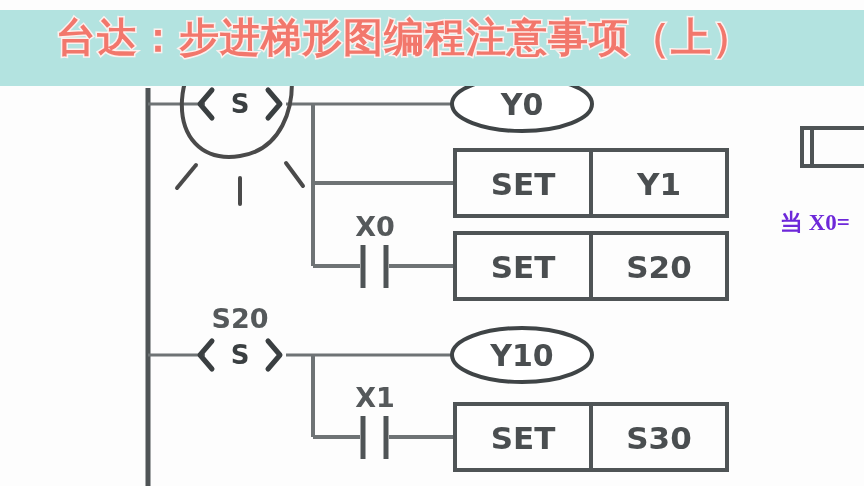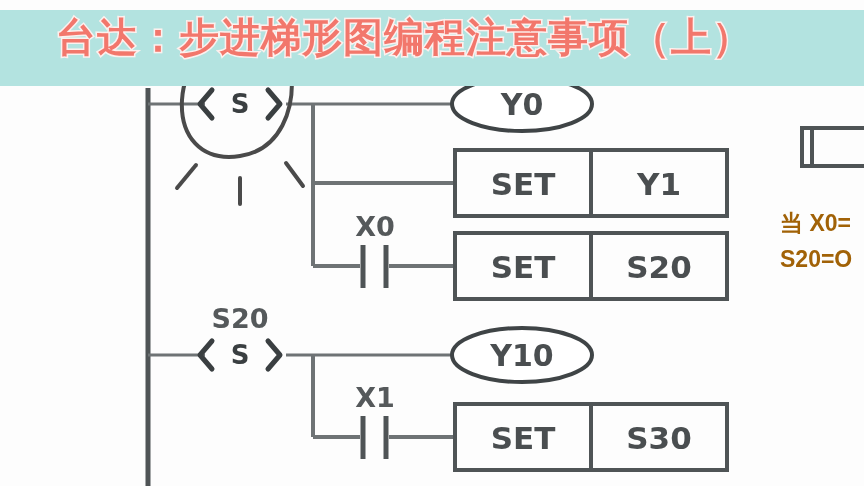--- a/index.html
+++ b/index.html
@@ -57,24 +57,24 @@
   
   #side-notes {
     position: absolute;
     left: 780px;
     top: 205px;
     width: 84px;
     overflow: hidden;
     z-index: 3;
   }
   #side-notes .note-line {
-    font-family: Liberation Sans, sans-serif;
+    font-family: Liberation Serif, serif;
     font-size: 23px;
     font-weight: 600;
-    color: #a16207;
+    color: #6d28d9;
     white-space: nowrap;
     line-height: 36px;
   }
 </style>
 </head>
 <body>
 
 <div id="screen">
 
   <div id="ladder-canvas">
@@ -179,20 +179,19 @@
         <line x1="196" y1="165" x2="177" y2="188"></line>
         <line x1="240" y1="178" x2="240" y2="204"></line>
         <line x1="286" y1="163" x2="303" y2="186"></line>
       </g>
 
     </svg>
   </div>
 
   <div id="side-notes">
     <div class="note-line">当 X0=</div>
-    <div class="note-line">S20=O</div>
   </div>
 
   <div id="title-banner" style="background: rgb(179, 227, 224);">
     <div id="title-text" style="color: rgb(242, 119, 108); -webkit-text-stroke: 3px rgb(253, 240, 238);">台达：步进梯形图编程注意事项（上）</div>
   </div>
 
 </div>
 
 </body></html>

